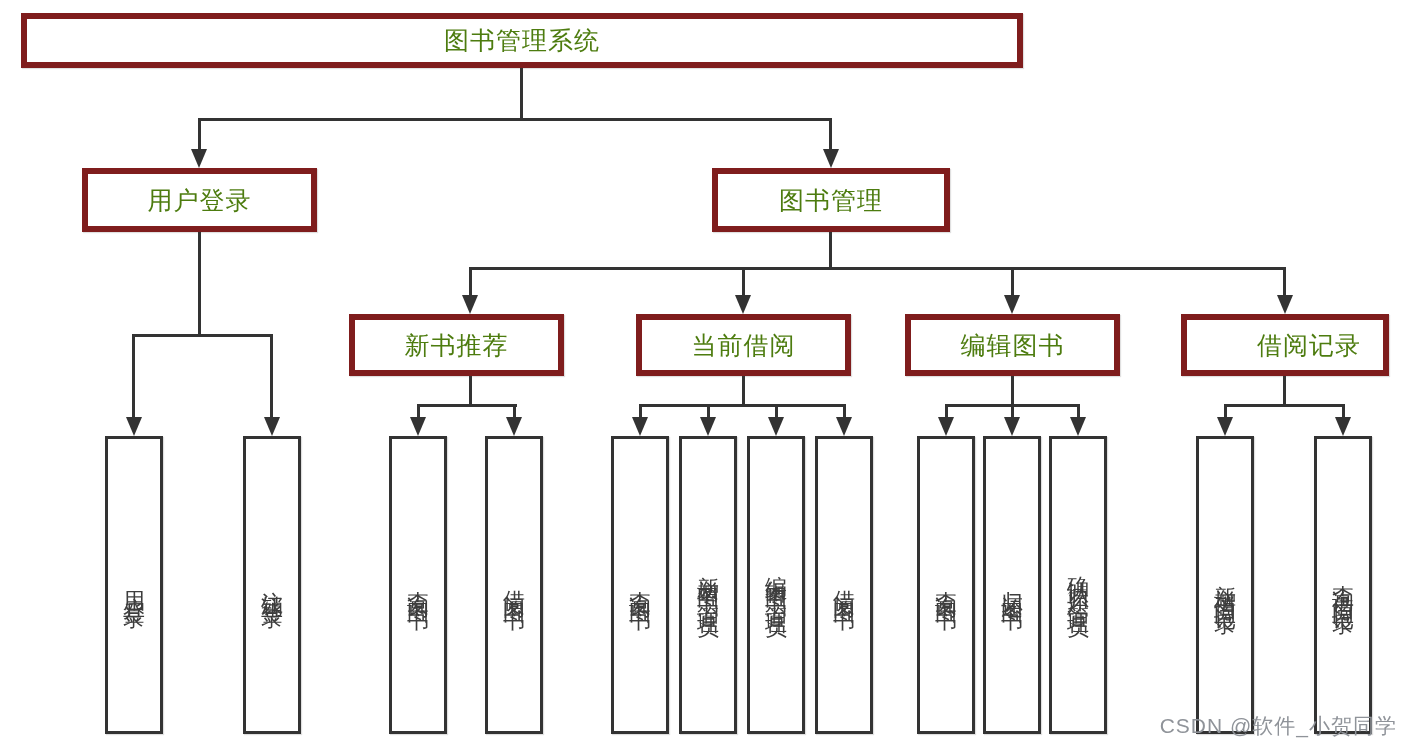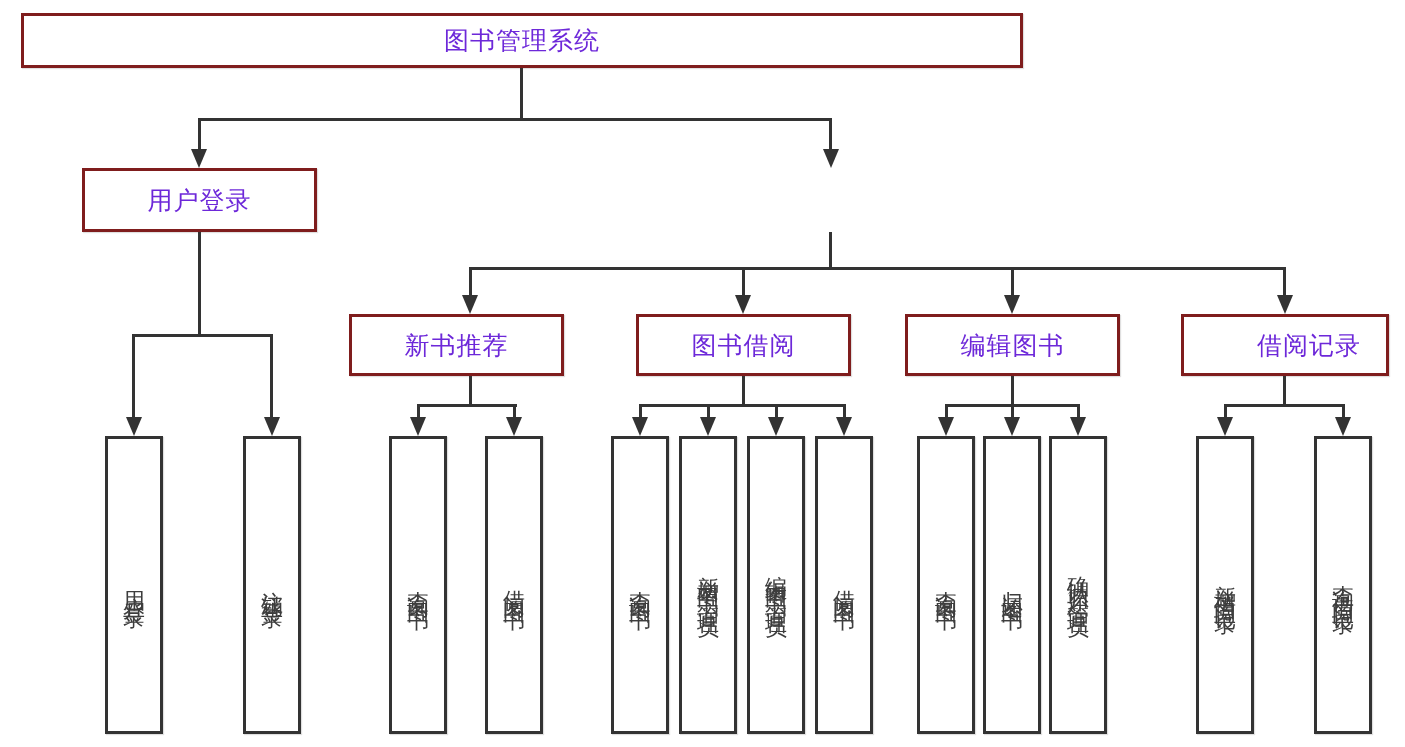--- a/index.html
+++ b/index.html
@@ -2,22 +2,22 @@
 <html><head>
 <meta charset="utf-8">
 <style>
   html,body{margin:0;padding:0;background:#fff;}
   .canvas{
     position:relative;width:1405px;height:747px;background:#ffffff;
     font-family:"Liberation Sans", sans-serif;overflow:hidden;
   }
   .box{
     position:absolute;box-sizing:border-box;background:#ffffff;
-    border:3px solid #7f1d1d;display:flex;align-items:center;justify-content:center;
-    color:#6d28d9;font-size:25px;letter-spacing:1px;
+    border:6px solid #7f1d1d;display:flex;align-items:center;justify-content:center;
+    color:#4d7c0f;font-size:25px;letter-spacing:1px;
     box-shadow:1px 1px 1px rgba(0,0,0,0.12);
   }
   .vbox{
     position:absolute;box-sizing:border-box;background:#ffffff;
     border:3px solid #333333;display:flex;align-items:center;justify-content:center;
     color:#3d3d3d;font-size:22px;
     box-shadow:1px 1px 1px rgba(0,0,0,0.12);
   }
   .vbox span{
     writing-mode:vertical-rl;text-orientation:mixed;letter-spacing:6px;line-height:1;
@@ -46,20 +46,23 @@
   <div class="vl" style="left:520px;top:68px;height:52px;"></div>
   <div class="hl" style="left:198px;top:118px;width:634px;"></div>
   <div class="vl" style="left:198px;top:118px;height:33px;"></div>
   <div class="ar" style="left:191px;top:149px;"></div>
   <div class="vl" style="left:829px;top:118px;height:33px;"></div>
   <div class="ar" style="left:823px;top:149px;"></div>
 
   <div class="box" style="left:82px;top:168px;width:235px;height:64px;">
     <span>用户登录</span>
   </div>
+  <div class="box" style="left:712px;top:168px;width:238px;height:64px;">
+    <span>图书管理</span>
+  </div>
 
   <div class="vl" style="left:198px;top:232px;height:104px;"></div>
   <div class="hl" style="left:133px;top:334px;width:140px;"></div>
   <div class="vl" style="left:132px;top:334px;height:85px;"></div>
   <div class="ar" style="left:126px;top:417px;"></div>
   <div class="vl" style="left:270px;top:334px;height:85px;"></div>
   <div class="ar" style="left:264px;top:417px;"></div>
 
   <div class="vl" style="left:829px;top:232px;height:38px;"></div>
   <div class="hl" style="left:469px;top:267px;width:817px;"></div>
@@ -69,21 +72,21 @@
   <div class="ar" style="left:735px;top:295px;"></div>
   <div class="vl" style="left:1011px;top:267px;height:30px;"></div>
   <div class="ar" style="left:1004px;top:295px;"></div>
   <div class="vl" style="left:1283px;top:267px;height:30px;"></div>
   <div class="ar" style="left:1277px;top:295px;"></div>
 
   <div class="box" style="left:349px;top:314px;width:215px;height:62px;">
     <span>新书推荐</span>
   </div>
   <div class="box" style="left:636px;top:314px;width:215px;height:62px;">
-    <span>图书借阅</span>
+    <span>当前借阅</span>
   </div>
   <div class="box" style="left:905px;top:314px;width:215px;height:62px;">
     <span>编辑图书</span>
   </div>
   <div class="box" style="left:1181px;top:314px;width:208px;height:62px;padding-left:48px;">
     <span>借阅记录</span>
   </div>
 
   <div class="vl" style="left:469px;top:376px;height:30px;"></div>
   <div class="hl" style="left:417px;top:404px;width:100px;"></div>
@@ -156,14 +159,15 @@
     <span>确认归还（管理员）</span>
   </div>
 
   <div class="vbox" style="left:1196px;top:436px;width:58px;height:298px;">
     <span>新增借阅记录</span>
   </div>
   <div class="vbox" style="left:1314px;top:436px;width:58px;height:298px;">
     <span>查询借阅记录</span>
   </div>
 
+  <div class="watermark">CSDN @软件_小贺同学</div>
 
 </div>
 
 </body></html>

